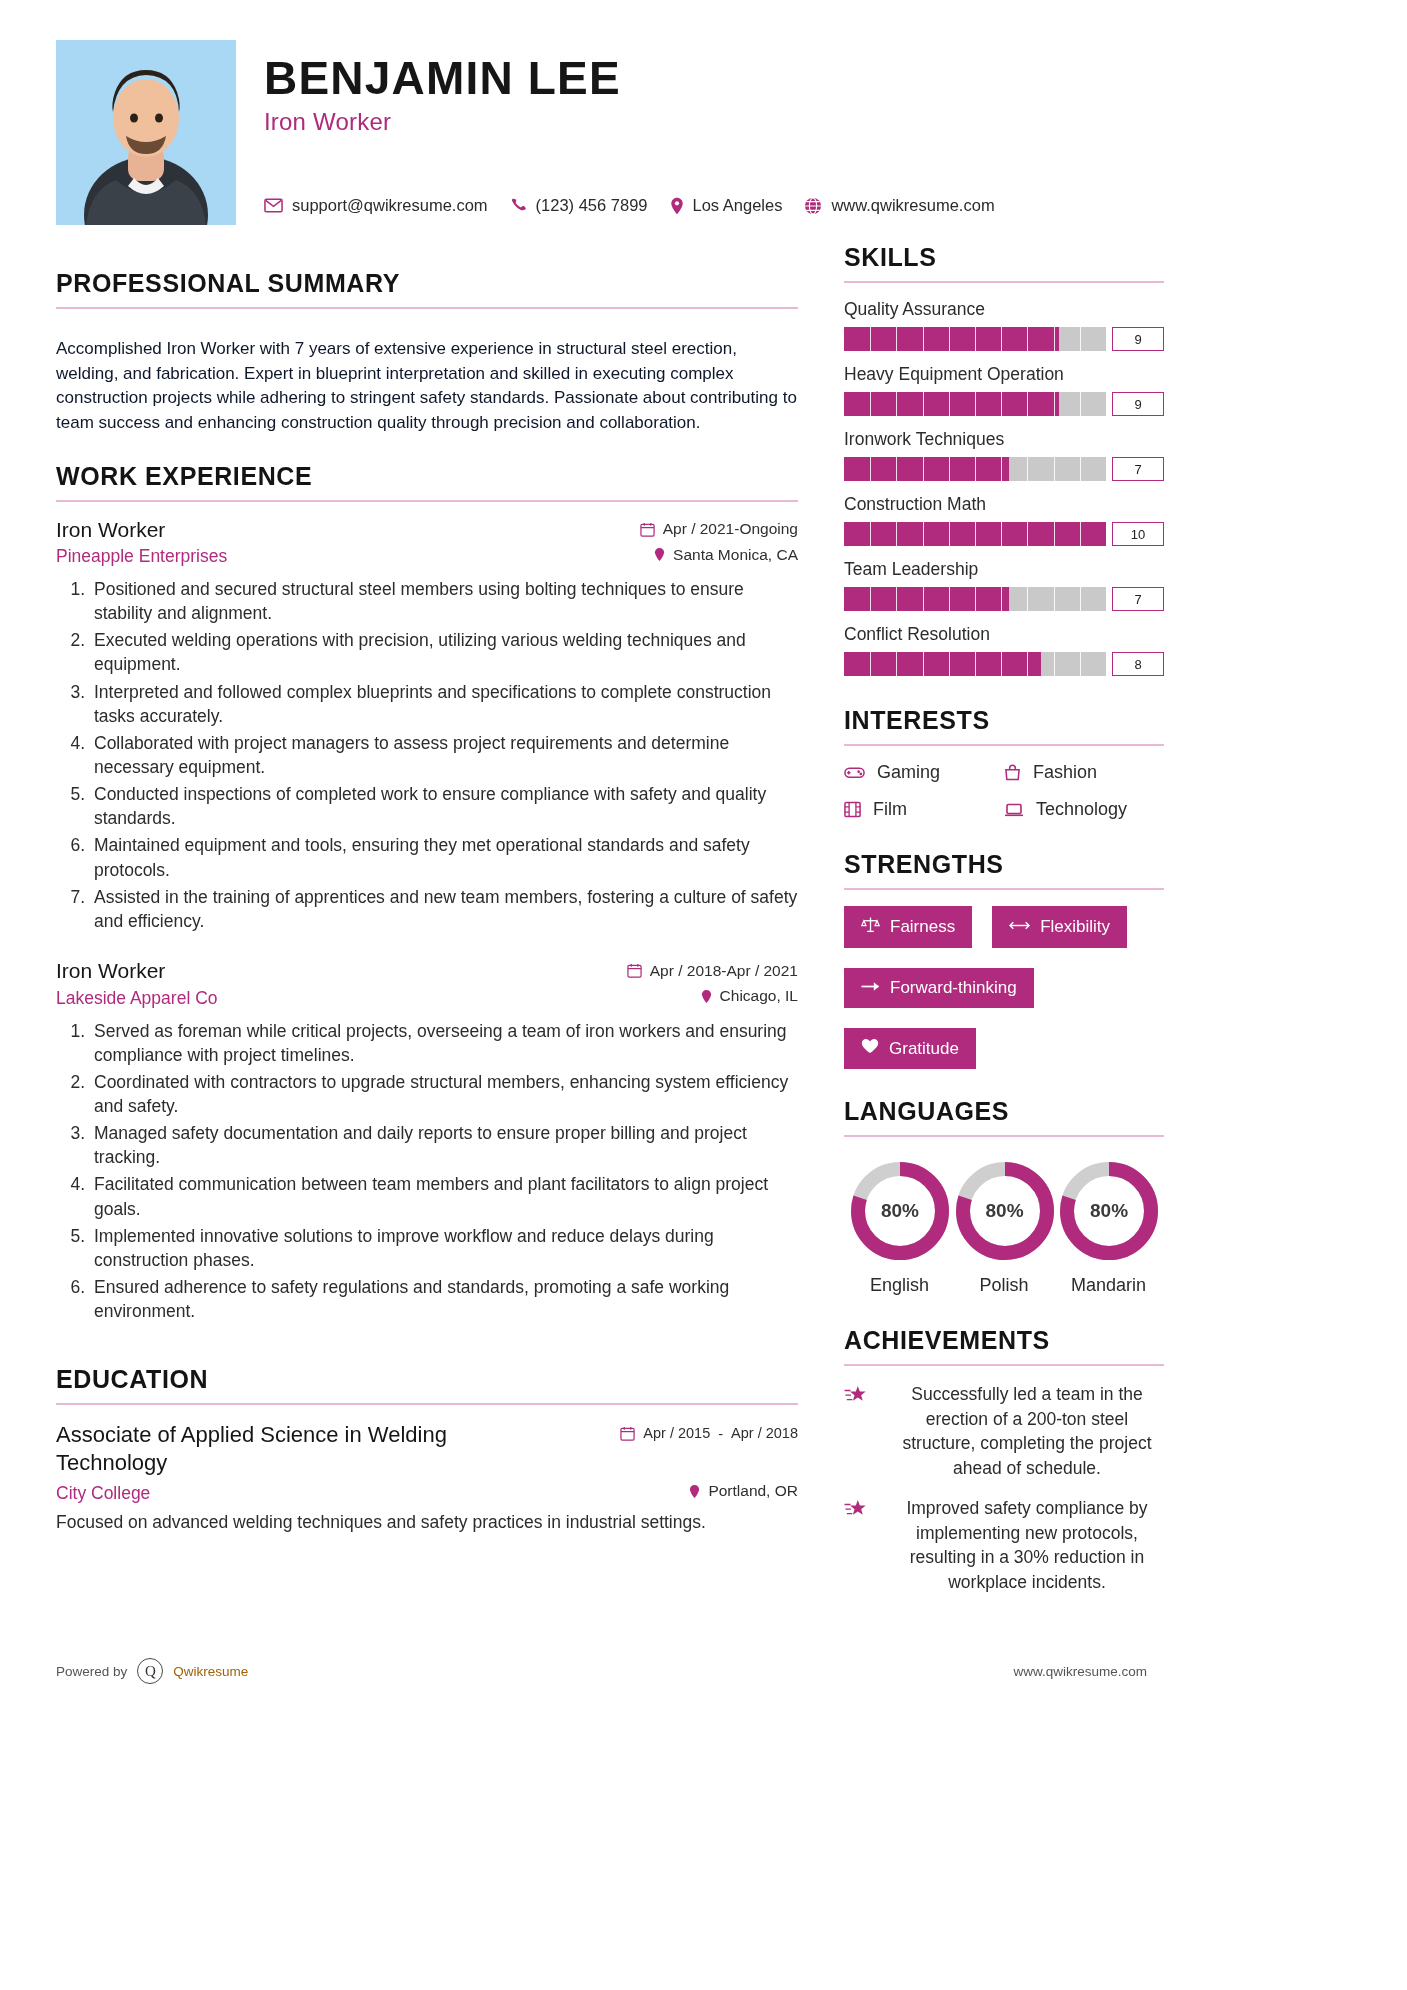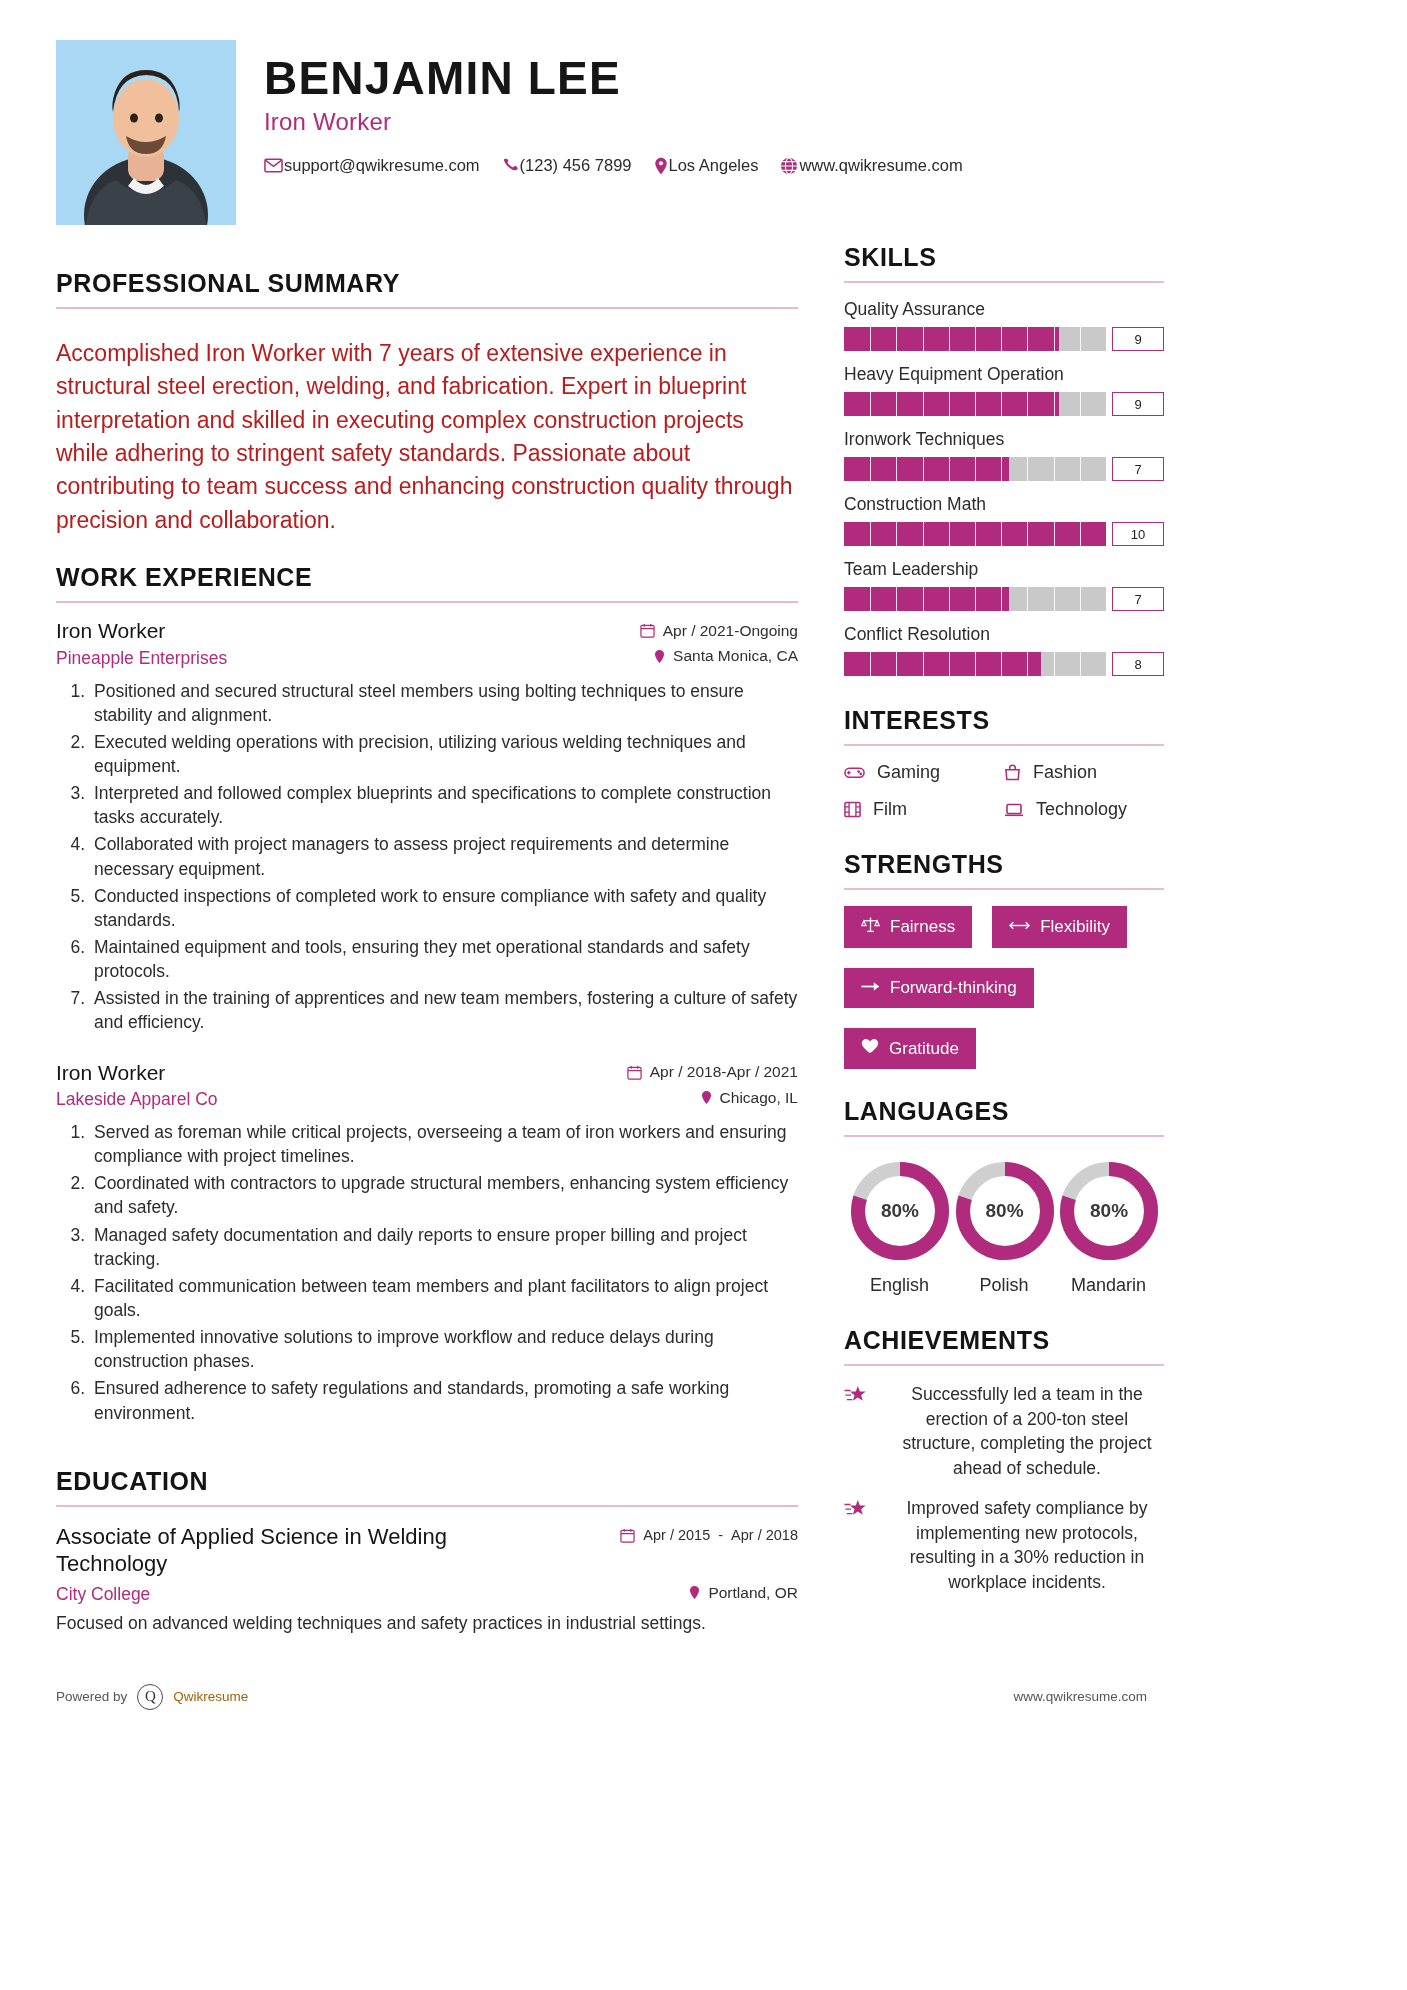--- a/index.html
+++ b/index.html
@@ -49,21 +49,21 @@
   }
   .contact {
     margin-top: 20px;
     display: flex;
     align-items: center;
     flex-wrap: wrap;
     gap: 10px 22px;
     font-size: 16.5px;
     color: #2b2b2b;
   }
-  .contact .ci { display: flex; align-items: center; gap: 1px; }
+  .contact .ci { display: flex; align-items: center; gap: 9px; margin-top: 40px; }
   .ico { color: #b02a7d; display: inline-flex; align-items: center; }
   .ico svg { display: block; }
 
   
   .cols { display: flex; gap: 46px; }
   .left { width: 742px; flex: 0 0 742px; }
   .right { flex: 1 1 auto; }
 
   h2.sec {
     font-size: 25px;
@@ -73,23 +73,23 @@
     margin-top: 26px;
   }
   .rule {
     height: 2px;
     background: #e8b9d4;
     margin-top: 9px;
     margin-bottom: 16px;
   }
 
   p.summary {
-    font-size: 23px;
+    font-size: 17px;
     line-height: 1.45;
-    color: #b91c1c;
+    color: #0f172a;
     margin-top: 28px;
   }
 
   
   .job { margin-top: 14px; }
   .job-row {
     display: flex;
     justify-content: space-between;
     align-items: baseline;
   }

